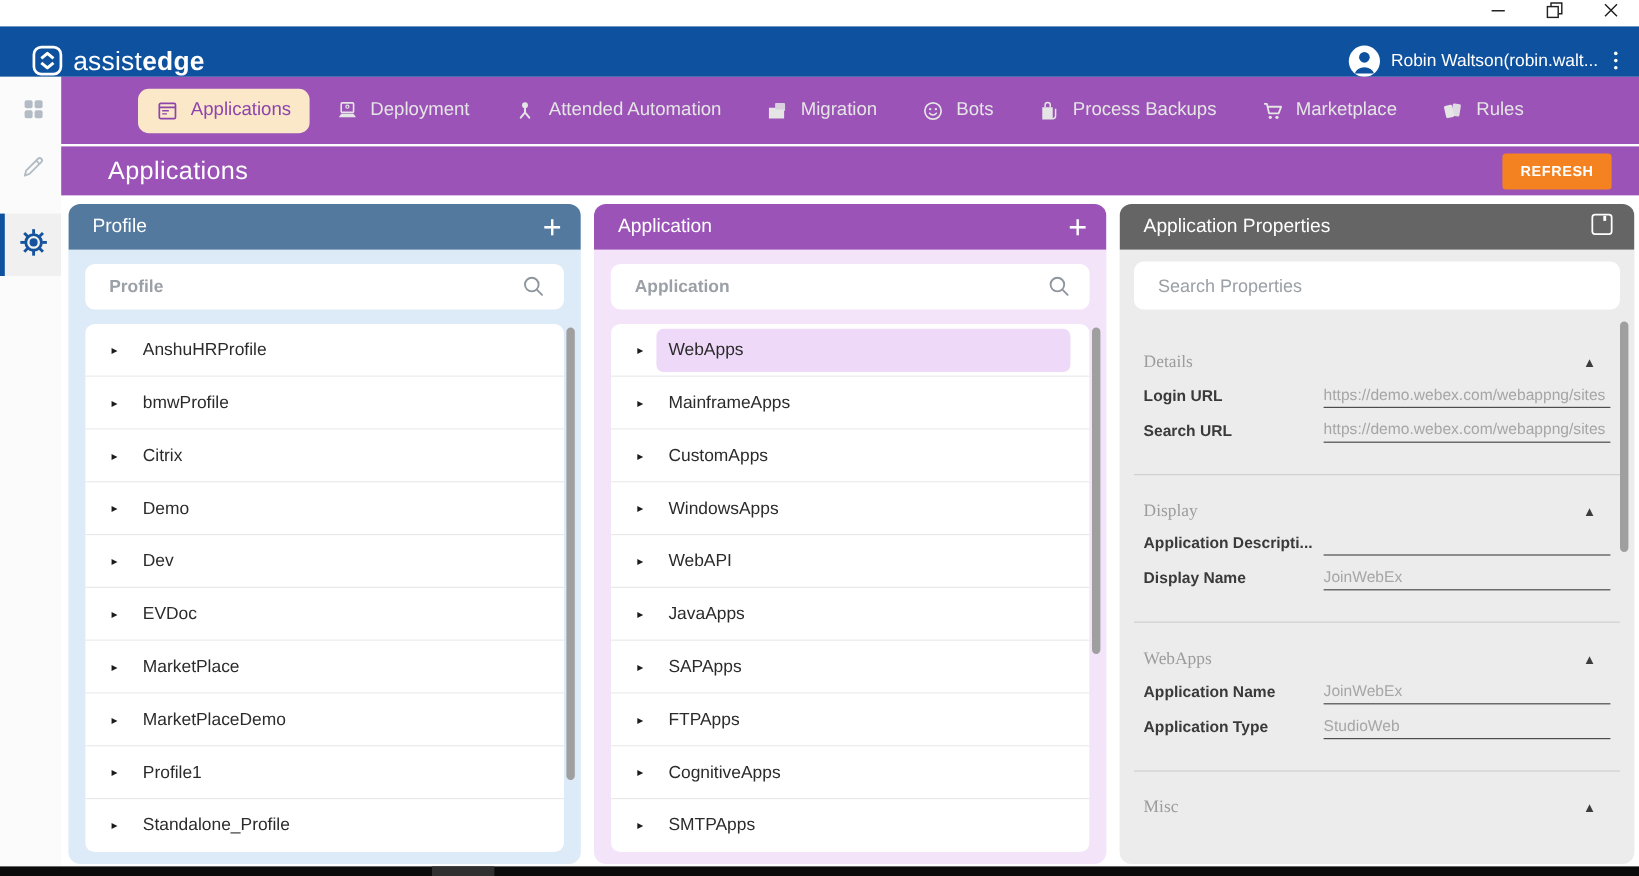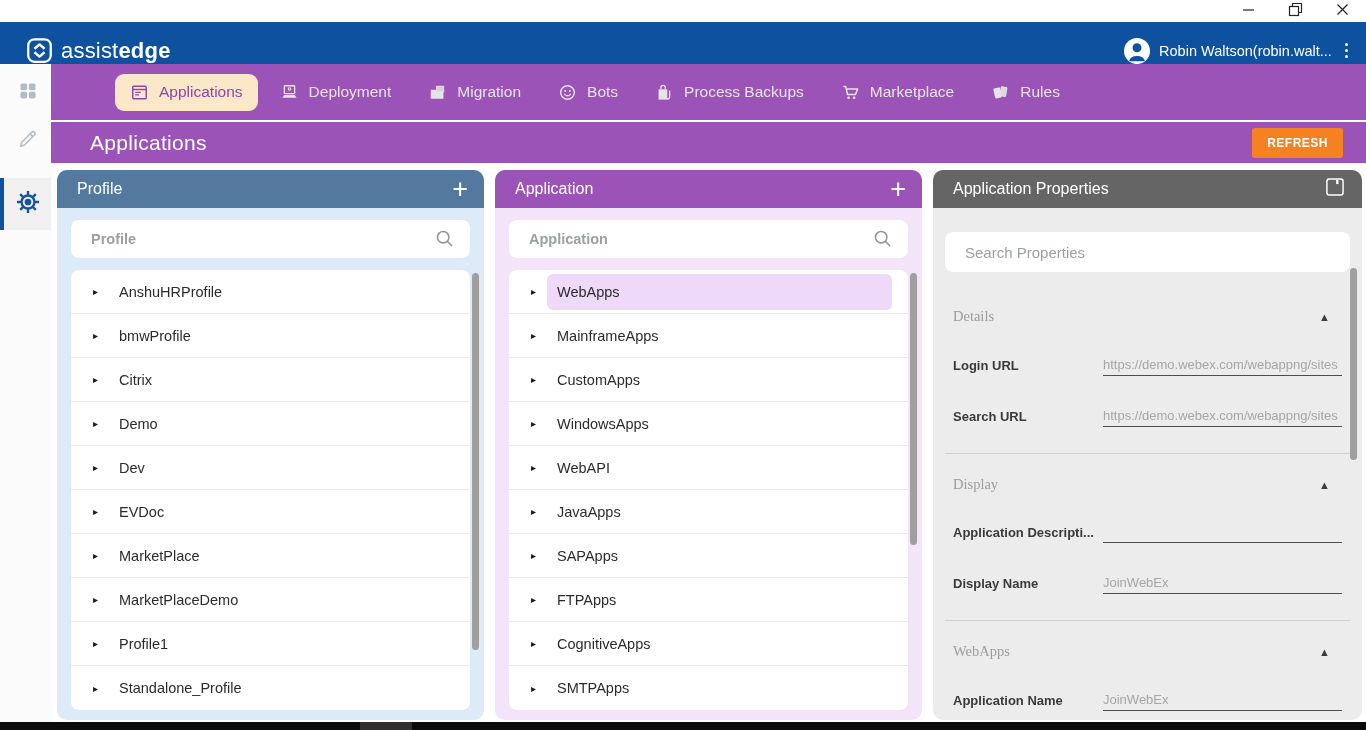--- a/index.html
+++ b/index.html
@@ -71,21 +71,21 @@
   .props-search { background:#fff; border-radius:8px; height:40px; display:flex; align-items:center; padding:0 16px 0 20px; margin-bottom:8px; }
   .props-search input { border:none; outline:none; flex:1; font-size:15px; color:#444; background:transparent; font-family:"Liberation Sans", sans-serif; }
   .props-search input::placeholder { color:#9aa0a6; opacity:1; }
   .sections { }
   .section { padding:22px 8px 26px 8px; }
   .section:first-child { padding-top:28px; }
   .section + .section { border-top:1px solid #d0d0d0; }
   .sec-head { display:flex; align-items:center; justify-content:space-between;font-family:Liberation Serif, serif; }
   .sec-name { color:#9c9c9c; font-size:14.5px; }
   .collapse-icon { color:#3c3c3c; font-size:11px; cursor:pointer; padding-right:12px; }
-  .field { display:flex; align-items:flex-end; margin-top:32px; }
+  .field { display:flex; align-items:flex-end; margin-top:10px; }
   .field-label { width:150px; flex-shrink:0; font-size:13px; font-weight:700; color:#3a3a3a; padding-bottom:3px; white-space:nowrap; overflow:hidden; }
   .field-value { flex:1; border-bottom:1.5px solid #4d4d4d; color:#a6a6a6; font-size:13px; padding-bottom:3px; white-space:nowrap; overflow:hidden; min-height:18px; cursor:text; }
 
   .vscroll { position:absolute; width:7px; border-radius:4px; background:#9f9f9f; right:5px; }
   .panel.profile .vscroll { top:103px; height:377px; }
   .panel.application .vscroll { top:103px; height:272px; }
   .panel.properties .vscroll { top:98px; height:192px; }
 
   
   .bottombar { position:absolute; left:0; bottom:0; width:1366px; height:8px; background:#0b0b0b; z-index:50; }
@@ -196,20 +196,29 @@
             <svg width="19" height="19" viewBox="0 0 24 24" fill="none">
               <rect x="5.5" y="3.5" width="13" height="10" rx="1" stroke="currentColor" stroke-width="1.7"></rect>
               <path d="M3 18.5h18l-2.5-3.5h-13z" fill="currentColor"></path>
               <circle cx="12" cy="7.5" r="1.6" stroke="currentColor" stroke-width="1.3"></circle>
             </svg>
           </span>
           <span>Deployment</span>
         </div>
         <div class="tab">
           <span class="tab-icon">
+            <svg width="19" height="19" viewBox="0 0 24 24" fill="none">
+              <circle cx="12" cy="6" r="3.1" fill="currentColor"></circle>
+              <path d="M12 9.5v4M12 13.5l-4.5 5.5M12 13.5l4.5 5.5" stroke="currentColor" stroke-width="2.1" stroke-linecap="round"></path>
+            </svg>
+          </span>
+          <span>Attended Automation</span>
+        </div>
+        <div class="tab">
+          <span class="tab-icon">
             <svg width="19" height="19" viewBox="0 0 24 24">
               <rect x="10" y="3.5" width="10.5" height="8.5" rx="1" fill="currentColor" opacity="0.85"></rect>
               <path d="M3.5 8.5h6.2l1.8 2h8v9.5H3.5z" fill="currentColor"></path>
             </svg>
           </span>
           <span>Migration</span>
         </div>
         <div class="tab">
           <span class="tab-icon">
             <svg width="19" height="19" viewBox="0 0 24 24" fill="none">
@@ -386,21 +395,21 @@
       <div class="panel properties">
         <div class="panel-header">
           <span>Application Properties</span>
           <span class="save-btn">
             <span><svg width="22" height="22" viewBox="0 0 24 24" fill="none">
                   <rect x="3.2" y="3.2" width="17.6" height="17.6" rx="2.5" stroke="#fff" stroke-width="1.6"></rect>
                   <rect x="13.2" y="4.2" width="2.6" height="4.6" fill="#fff"></rect>
                 </svg></span>
           </span>
         </div>
-        <div class="panel-body" style="padding:24px 12px 0 12px;">
+        <div class="panel-body" style="padding:10px 12px 0 12px;">
           <div class="props-search">
             <input type="text" placeholder="Search Properties" style="">
           </div>
           <div class="sections" id="prop-sections">
               <div class="section">
                 <div class="sec-head">
                   <span class="sec-name">Details</span>
                   <span class="collapse-icon">▲</span>
                 </div>
                 <div class="field">

